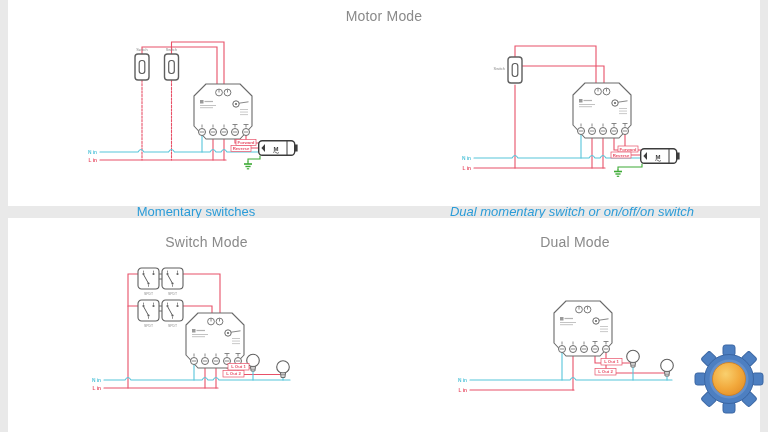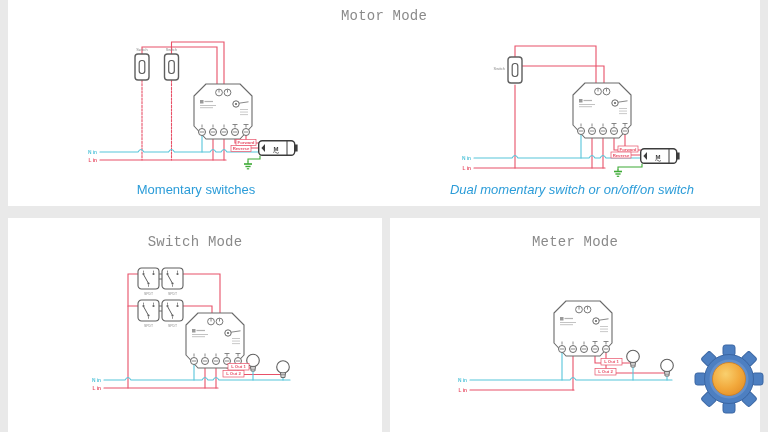--- a/index.html
+++ b/index.html
@@ -3,29 +3,29 @@
 <meta charset="utf-8">
 <style>
   html,body{margin:0;padding:0;}
   body{
     width:768px;height:432px;overflow:hidden;position:relative;
     background:#e9e9e9;
     font-family:"Liberation Sans",sans-serif;
   }
   .card{position:absolute;background:#ffffff;}
   #card-top{left:8px;top:0;width:752px;height:206px;}
-  #card-bl{left:8px;top:218px;width:374px;height:214px;}
+  #card-bl{left:8px;top:218px;width:374px;height:214px;padding-left:23px;}
   #card-br{left:390px;top:218px;width:370px;height:214px;}
   .section-title{
     position:absolute;left:0;width:100%;text-align:center;
-    font-size:14px;color:#8a8a8a;letter-spacing:.2px;font-family:Liberation Mono, monospace;
+    font-size:14px;color:#8a8a8a;letter-spacing:.2px;
   }
   .caption{
     position:absolute;width:100%;text-align:center;
-    font-size:13px;color:#2b9cd8;
+    font-size:13px;color:#2b9cd8;margin-top:22px;
   }
   svg{position:absolute;overflow:visible;}
   svg text{font-family:"Liberation Sans",sans-serif;}
   .wire-label{font-size:4.8px;font-weight:bold;}
   .tag-text{font-size:4.3px;font-weight:bold;fill:#e85168;}
   .tiny-label{font-size:3.9px;fill:#8a8a8a;}
   .motor-m{font-size:6px;font-weight:bold;fill:#3c3c3c;}
   #gear{position:absolute;left:694px;top:344px;width:70px;height:70px;cursor:pointer;}
 </style>
 </head>
@@ -252,21 +252,21 @@
     </g>
     <g>
       <rect x="215" y="154.5" width="21" height="6.5" fill="#fff" stroke="#e85168" stroke-width="0.7"></rect>
       <text x="225.5" y="159.4" text-anchor="middle" class="tag-text">L Out 2</text>
     </g>
   </svg>
 
 </div>
 
 <div class="card" id="card-br">
-  <div class="section-title" style="top:16px;">Meter Mode</div>
+  <div class="section-title" style="top:16px;">Dual Mode</div>
 
   <svg width="370" height="214" style="left:0;top:0;" viewBox="0 0 370 214">
     <g stroke-linecap="round" fill="none">
       <path d="M172,134.5 V162" stroke="#57c5da" stroke-width="1.1"></path>
       <path d="M183,172 V134.5" stroke="#e85168" stroke-width="1.1"></path>
       <path d="M205,134.5 V145 H240.4" stroke="#e85168" stroke-width="1.1"></path>
       <path d="M216,134.5 V155 H274.4" stroke="#e85168" stroke-width="1.1"></path>
       <path d="M243,149 V162" stroke="#57c5da" stroke-width="1.1"></path>
       <path d="M277,158 V162" stroke="#57c5da" stroke-width="1.1"></path>
       <path d="M80,162 H180 q3,-5 6,0 H282" stroke="#57c5da" stroke-width="1.2"></path>

